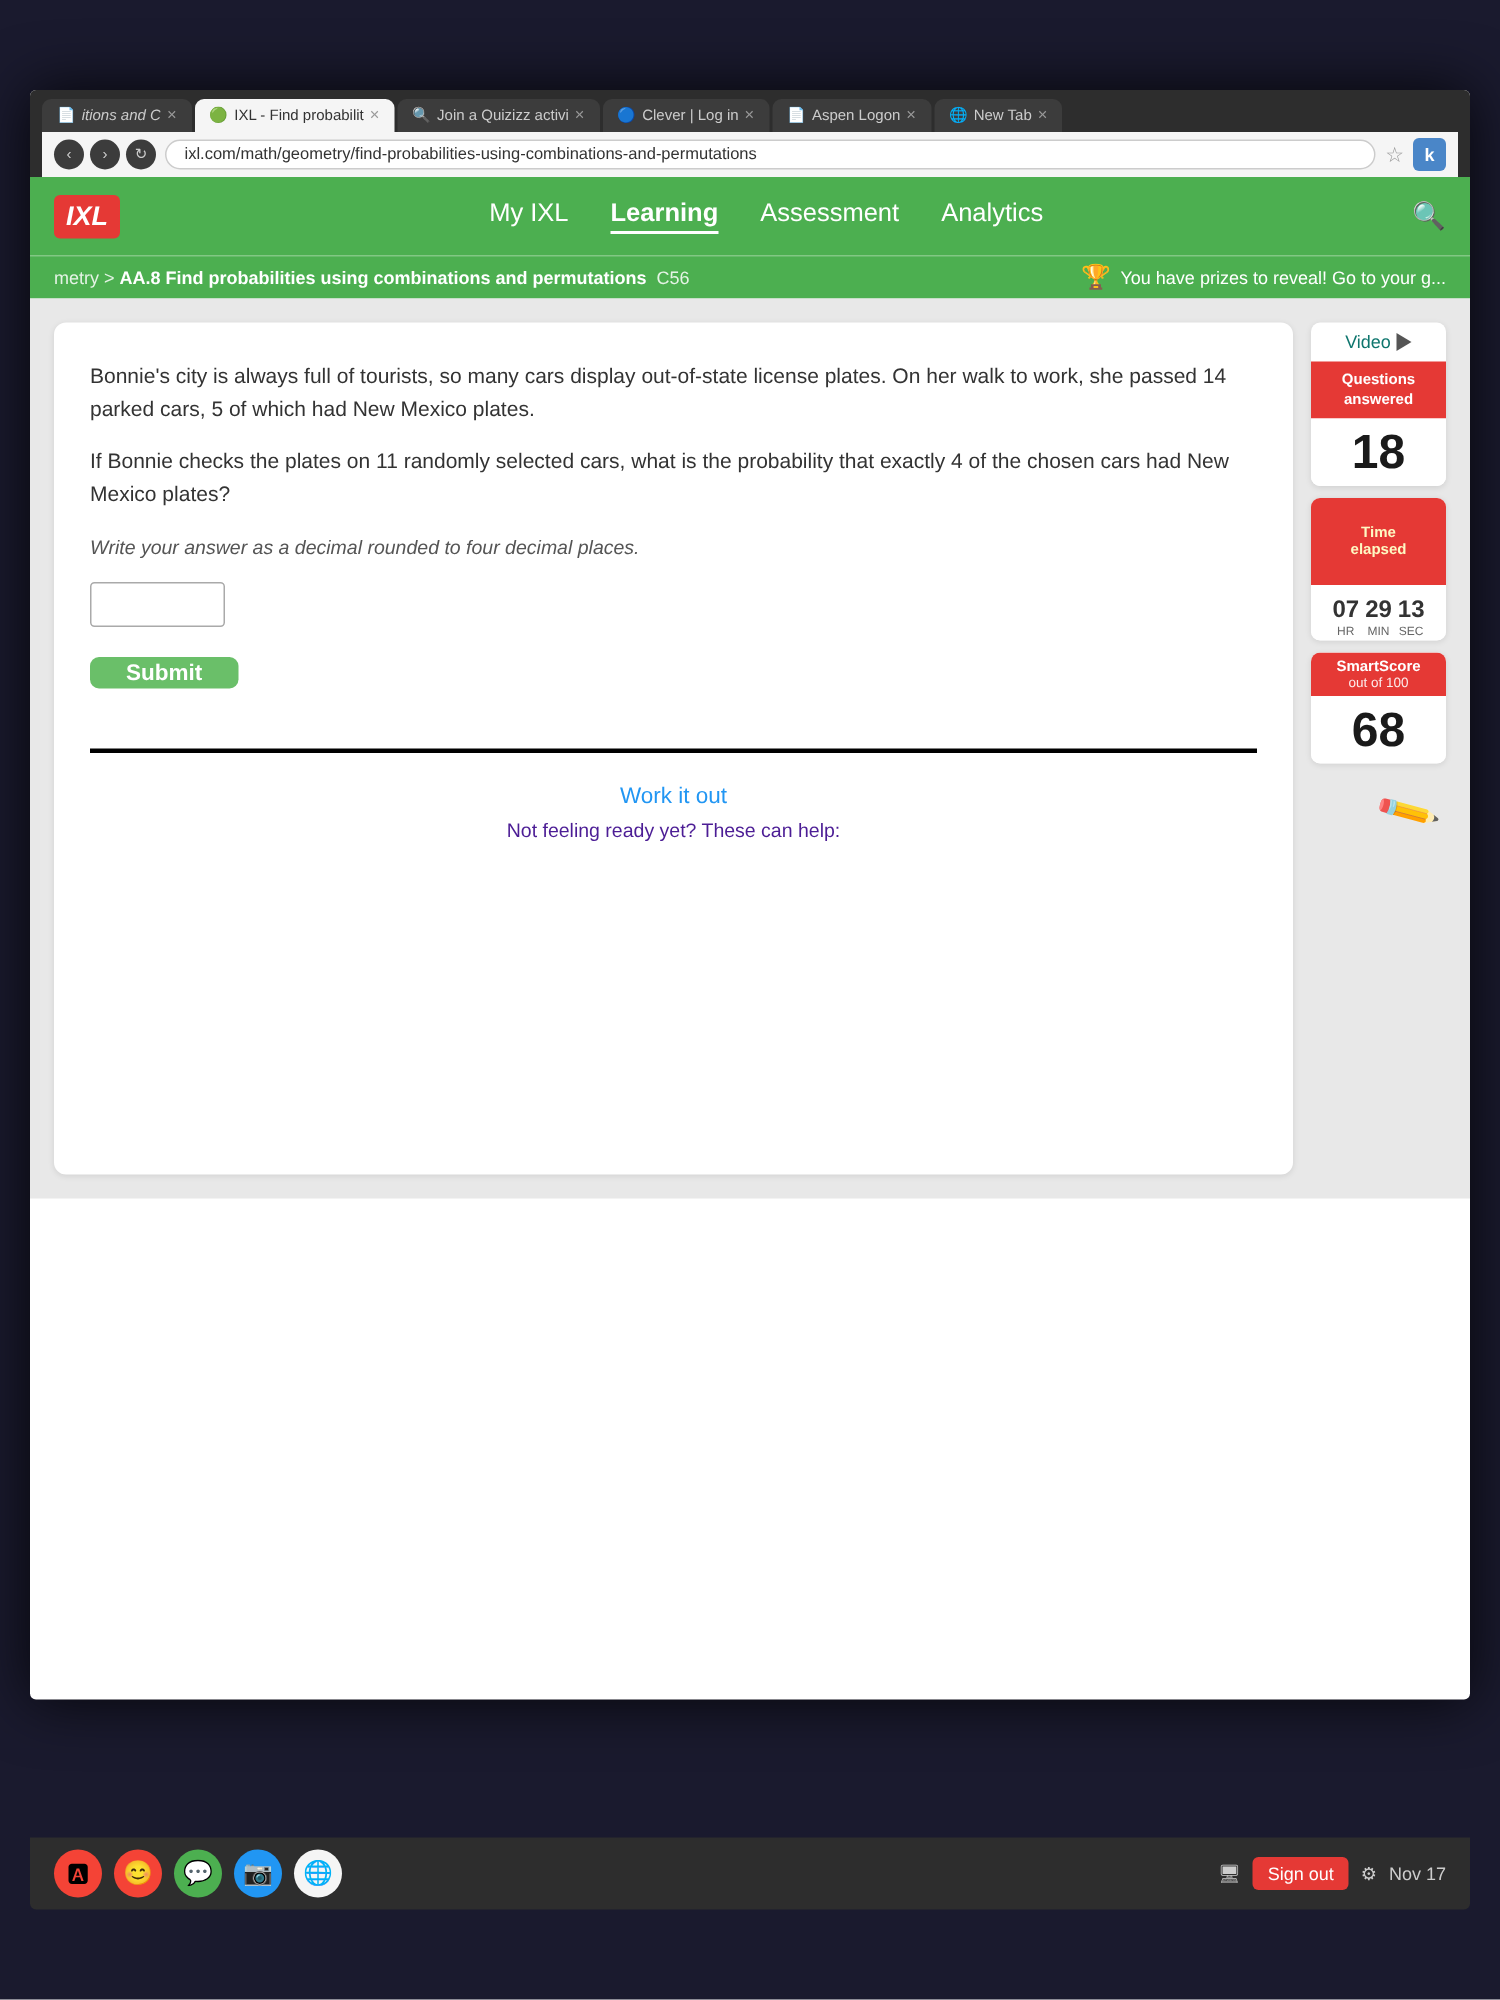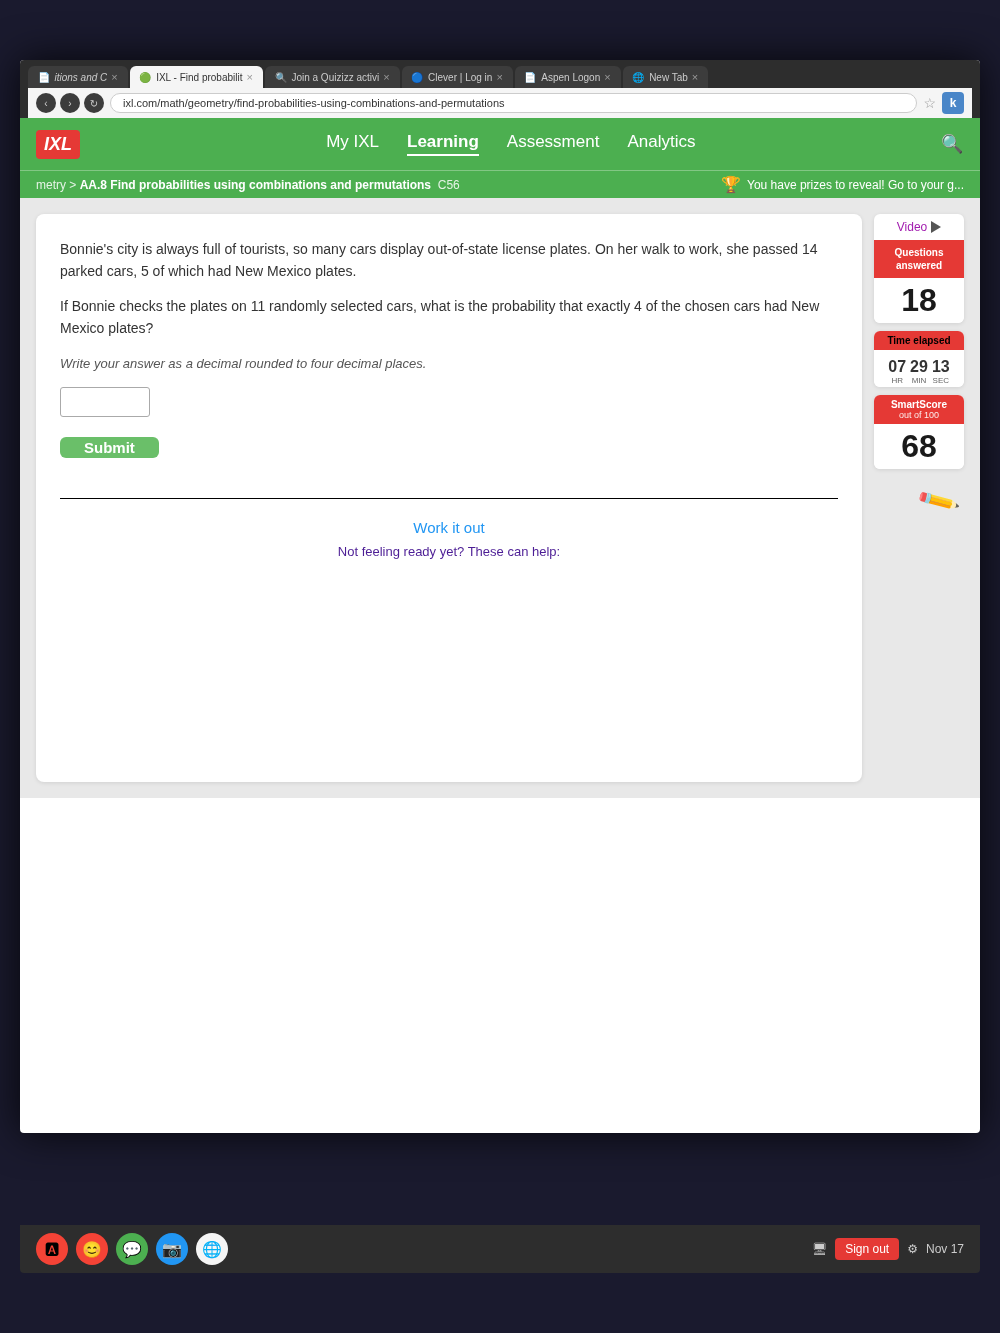--- a/index.html
+++ b/index.html
@@ -260,21 +260,21 @@
       padding: 2px 24px;
       font-size: 15px;
       font-weight: bold;
       cursor: pointer;
     }
 
     .work-it-out {
       text-align: center;
       margin-top: 40px;
       padding-top: 20px;
-      border-top: 1px solid #000000;
+      border-top: 3px solid #000000;
     }
 
     .work-it-out-link {
       color: #2196f3;
       font-size: 15px;
       cursor: pointer;
       display: block;
       margin-bottom: 6px;
     }
 
@@ -297,21 +297,21 @@
       box-shadow: 0 1px 4px rgba(0,0,0,0.1);
       overflow: hidden;
     }
 
     .video-btn {
       display: flex;
       align-items: center;
       justify-content: center;
       gap: 4px;
       padding: 6px;
-      color: #a21caf;
+      color: #0f766e;
       font-size: 12px;
       cursor: pointer;
     }
 
     .video-play-icon {
       width: 0;
       height: 0;
       border-top: 6px solid transparent;
       border-bottom: 6px solid transparent;
       border-left: 10px solid #555;
@@ -335,23 +335,23 @@
       font-weight: bold;
       color: #1a1a1a;
       background: white;
       display: block;
       padding: 4px 0;
       text-align: center;
     }
 
     .time-elapsed-card {
       background: #e53935;
-      color: #000000;
-      text-align: center;
-      padding: 4px;
+      color: #fef9c3;
+      text-align: center;
+      padding: 18px;
     }
 
     .time-elapsed-label {
       font-size: 10px;
       font-weight: bold;
     }
 
     .time-display {
       display: flex;
       justify-content: center;

